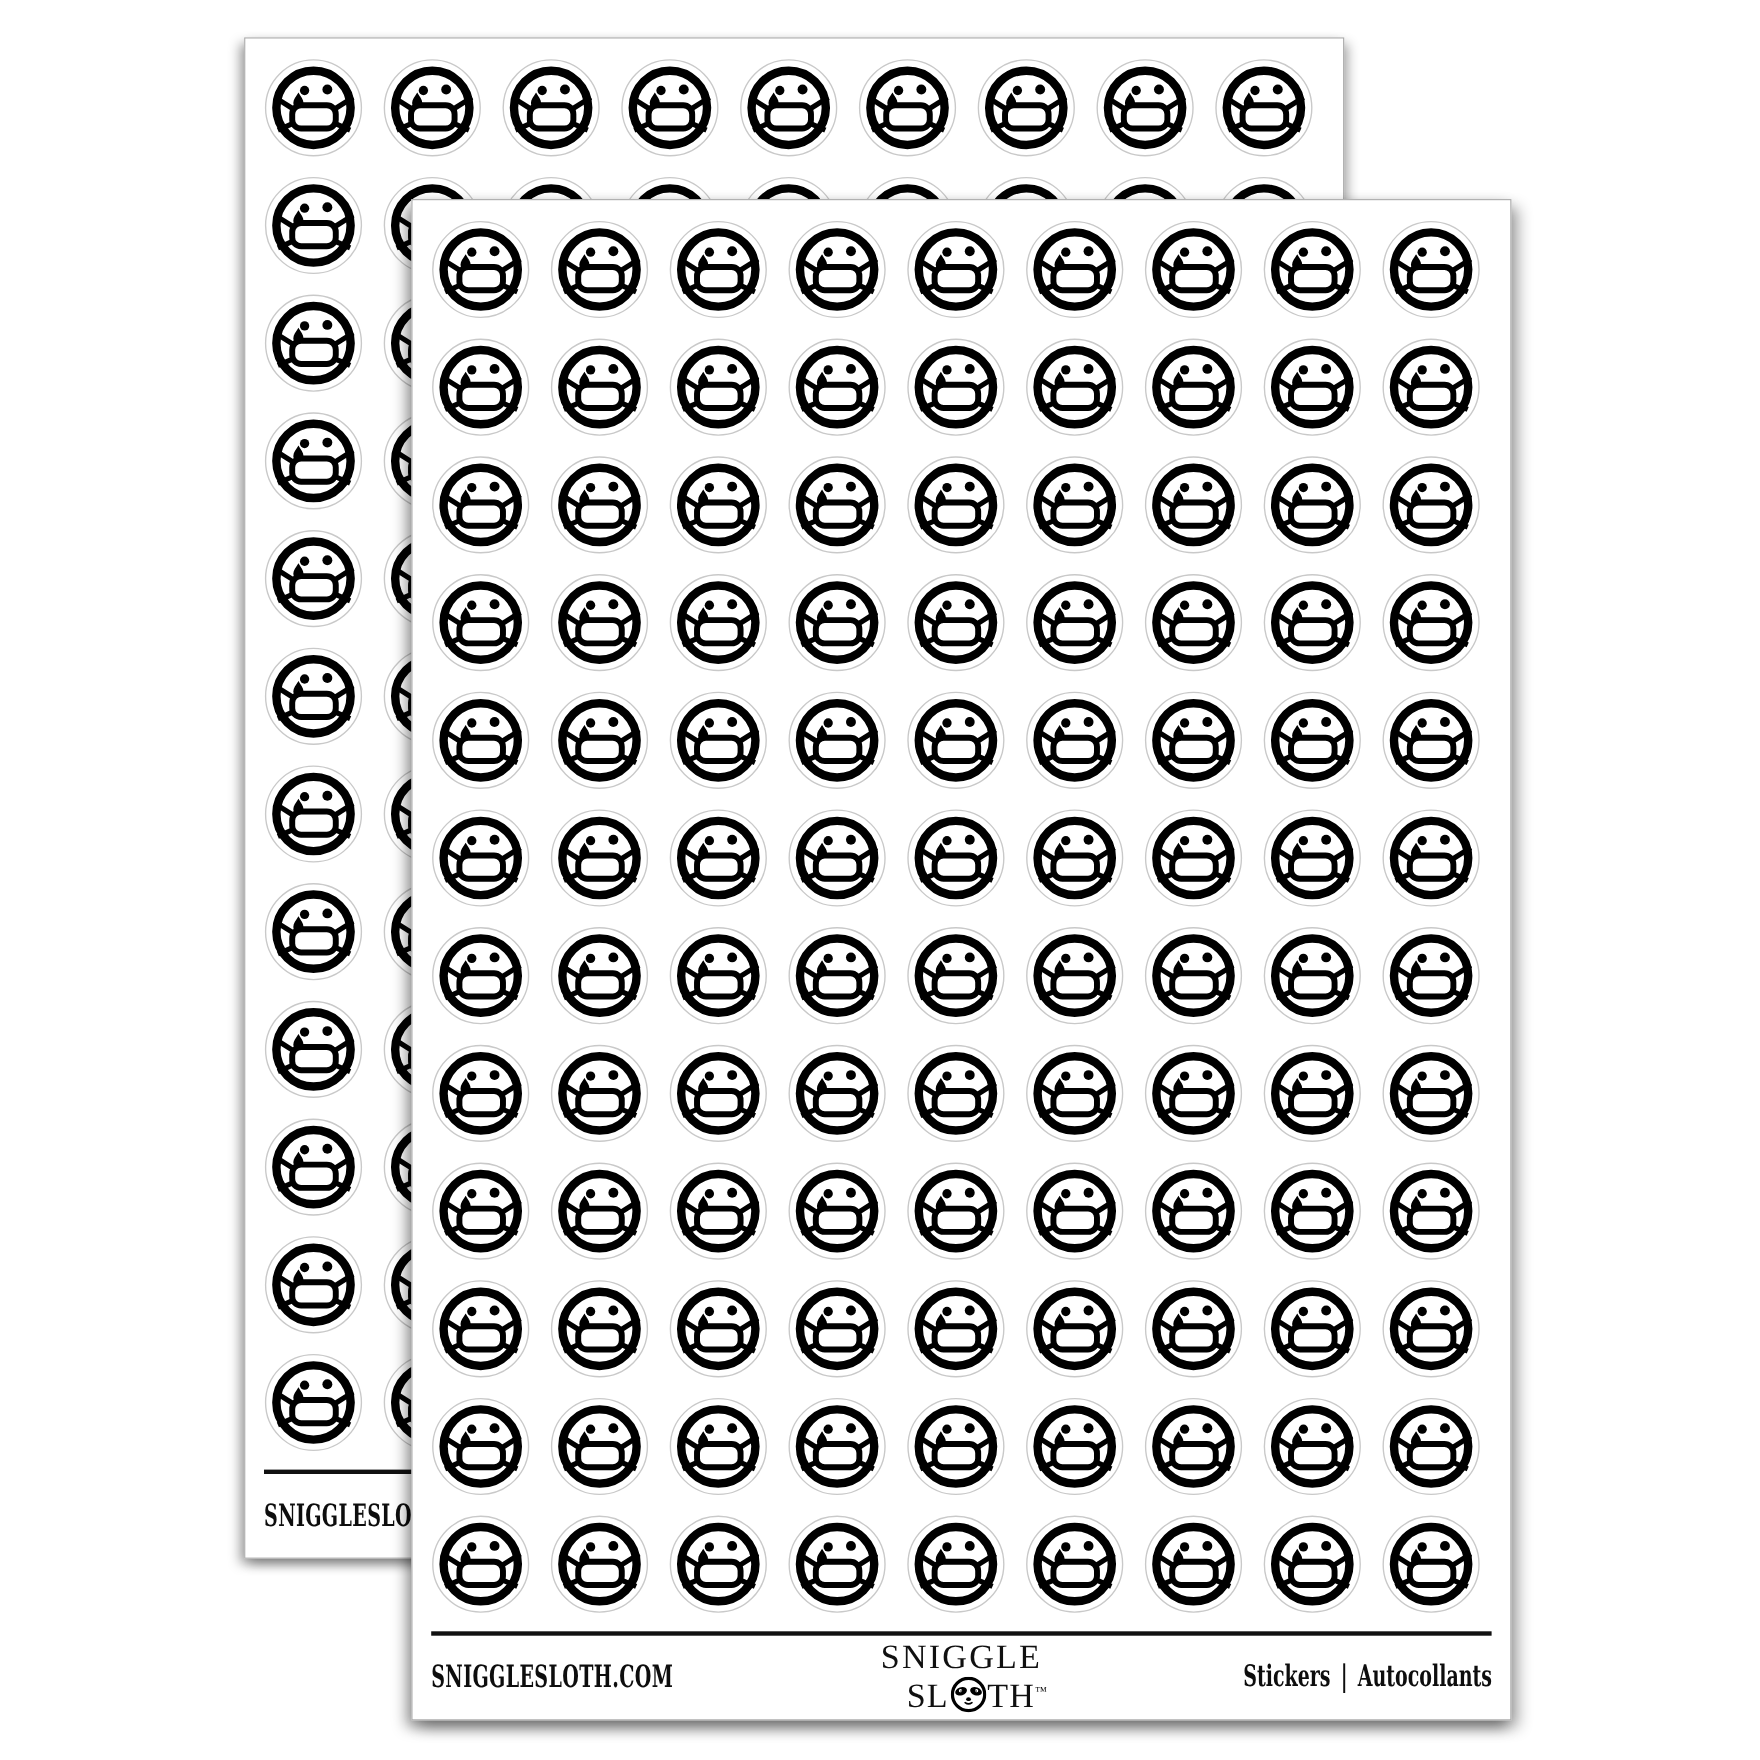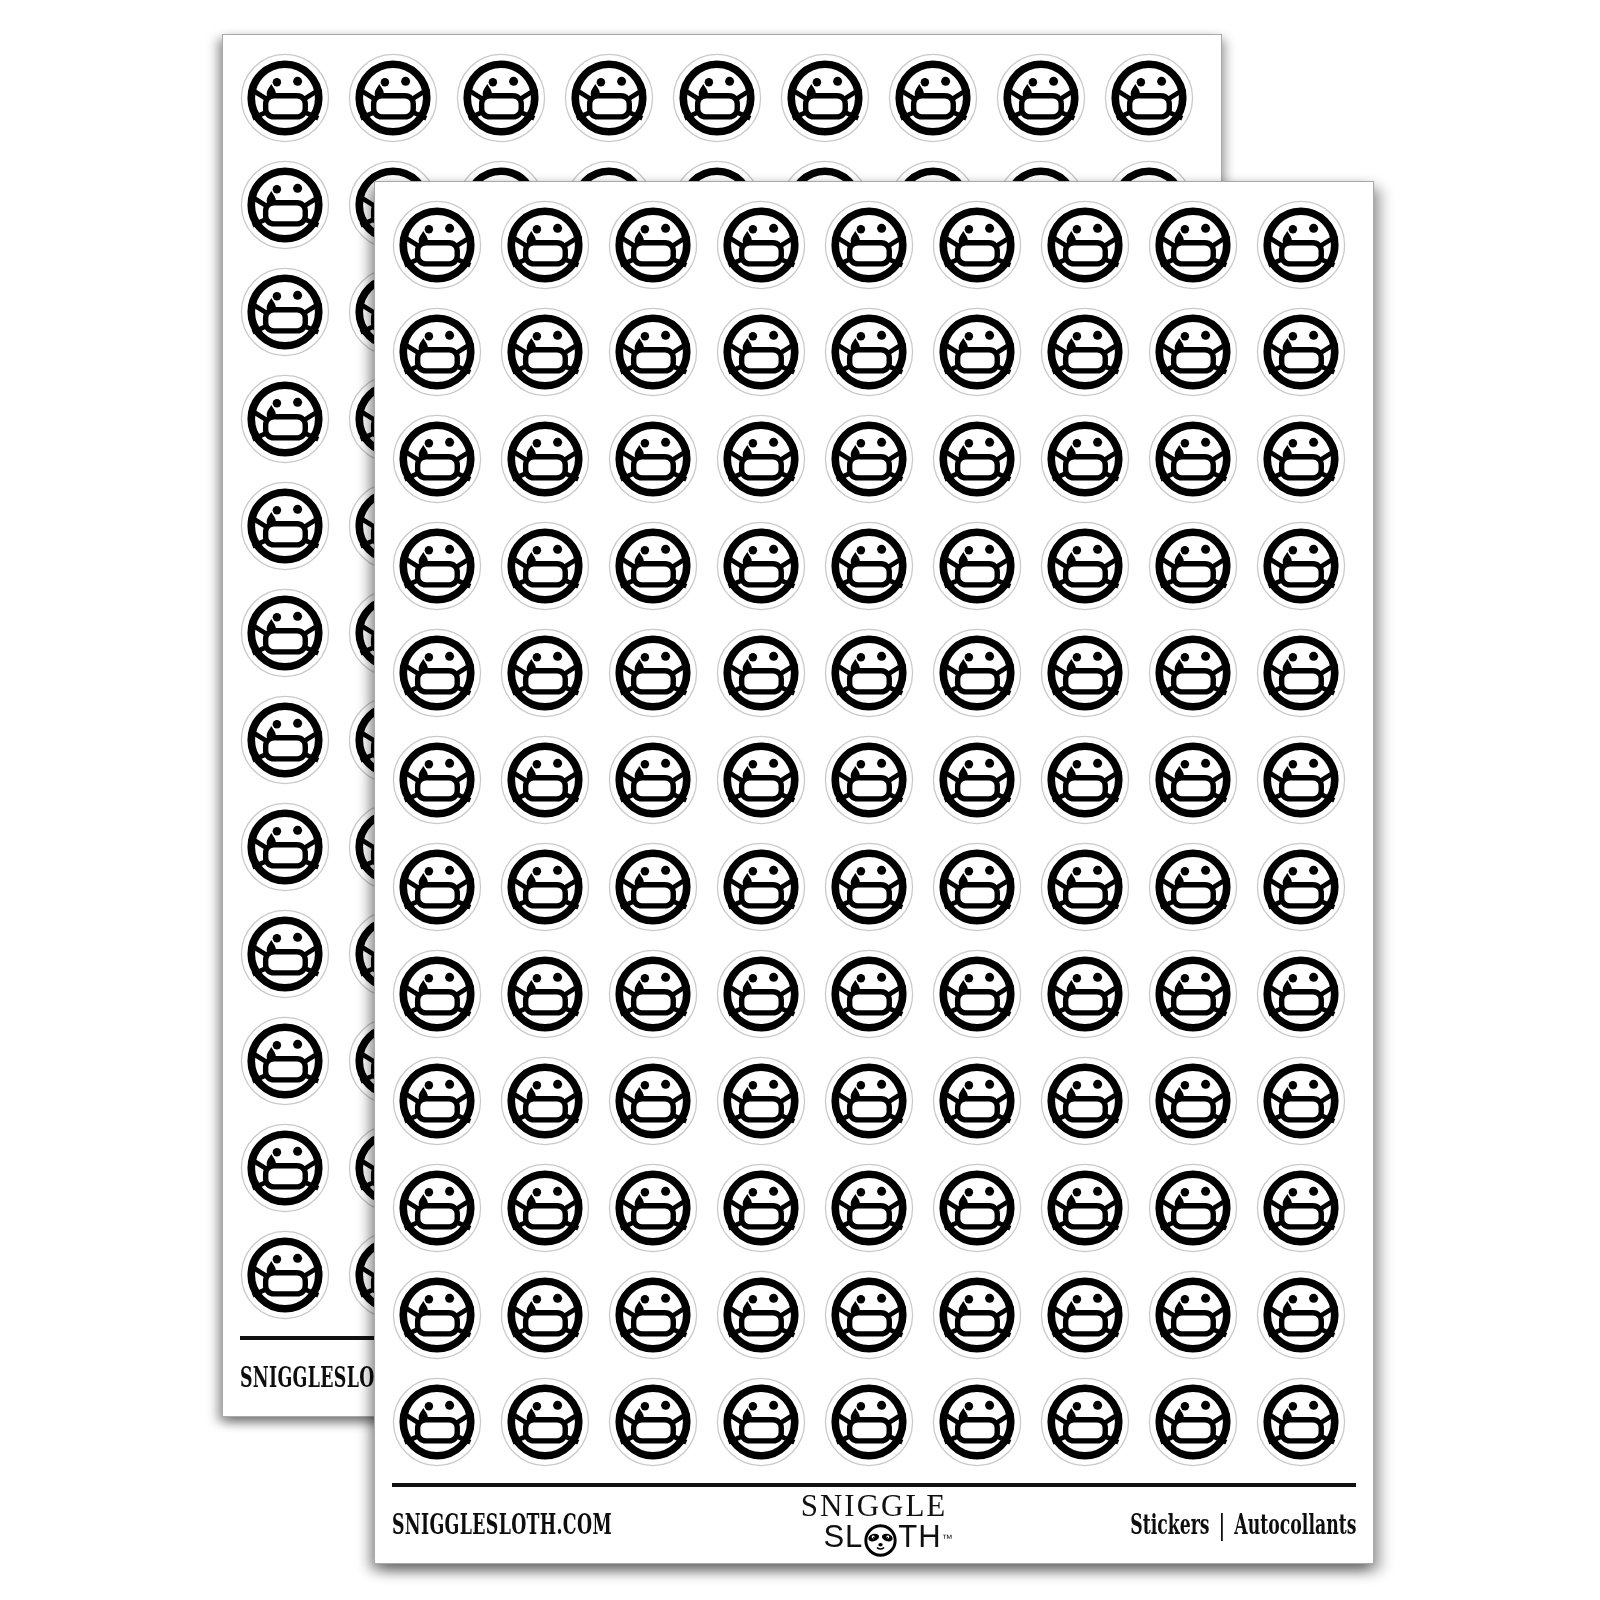--- a/index.html
+++ b/index.html
@@ -39,22 +39,22 @@
     transform:scaleX(0.64);transform-origin:right center;
   }
   .brand-logo{
     position:absolute;left:0;right:0;top:1309px;text-align:center;color:#101010;
   }
   .brand-line1{
     font-family:"Liberation Serif", serif;font-size:31px;line-height:30px;
     letter-spacing:2px;display:block;
   }
   .brand-line2{
-    height:36px;display:flex;align-items:flex-start;justify-content:center;
-    font-family:Liberation Sans, sans-serif;font-size:31px;line-height:31px;letter-spacing:1px;margin-left:28px;
+    height:36px;display:flex;align-items:flex-end;justify-content:center;
+    font-family:Liberation Serif, serif;font-size:31px;line-height:31px;letter-spacing:1px;margin-left:28px;
   }
   .sloth-o{width:33px;height:33px;margin:3px 1px 0 1px;flex:0 0 auto;}
   .tm{font-size:11px;align-self:flex-start;margin-top:2px;letter-spacing:0;}
   .defs-holder{position:absolute;width:0;height:0;overflow:hidden;}
 </style>
 </head>
 <body>
 
 <svg class="defs-holder" aria-hidden="true">
   <defs>

